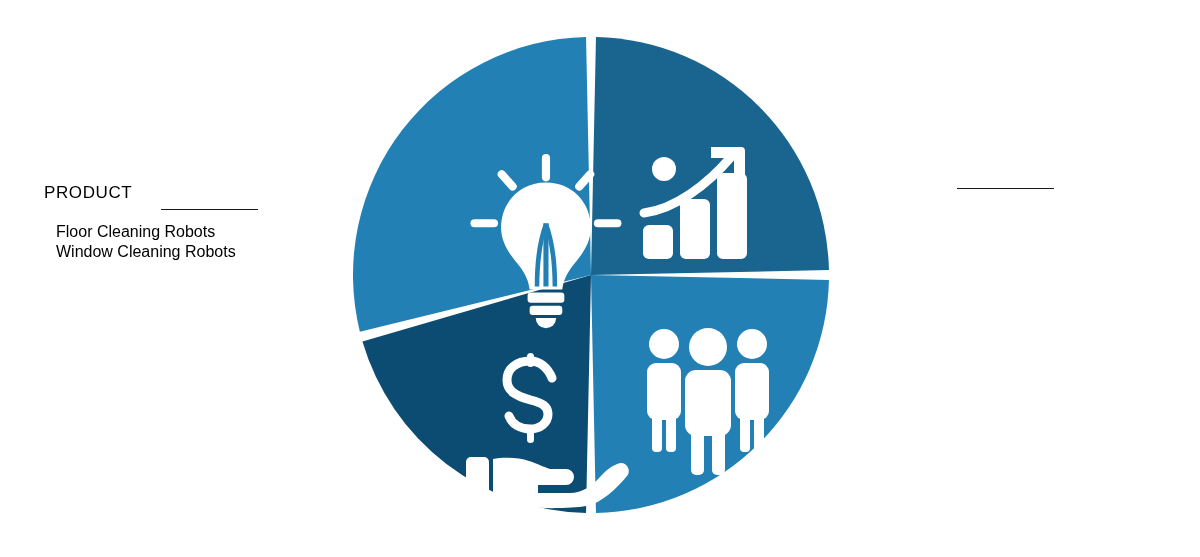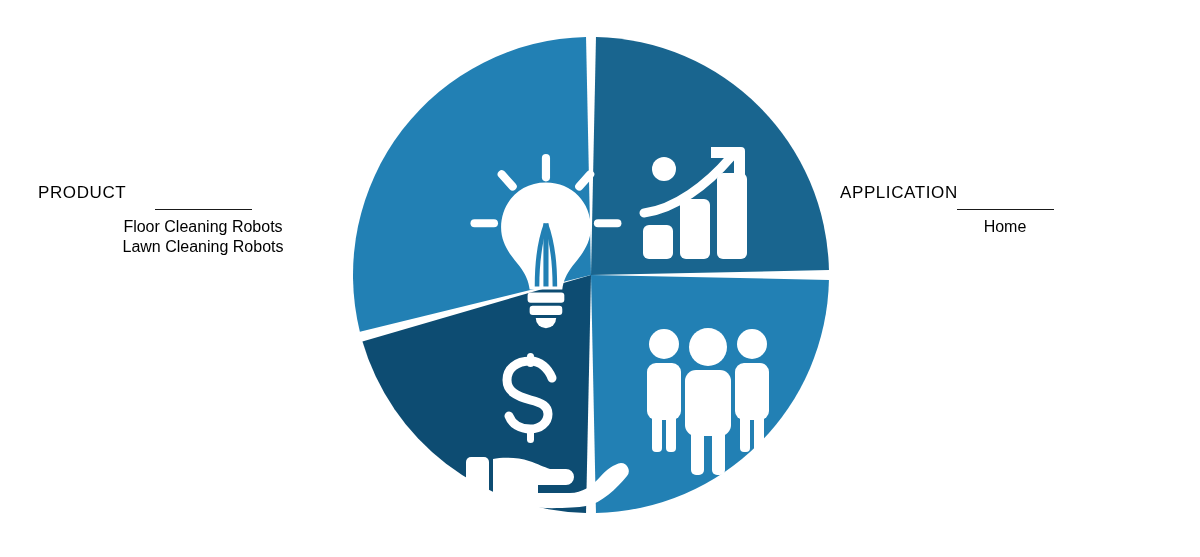--- a/index.html
+++ b/index.html
@@ -22,21 +22,21 @@
     top: 0;
     width: 1200px;
     height: 557px;
   }
 
   
   .label-block {
     position: absolute;
     width: 330px;
   }
-  #label-product  { left: 38px;  top: 182px; }
+  #label-product  { left: 44px;  top: 182px; }
   #label-application { left: 840px; top: 182px; }
 
   .label-title {
     font-family: "Liberation Sans", sans-serif;
     font-size: 17px;
     font-weight: 400;
     letter-spacing: 0.6px;
     color: #000000;
     line-height: 21px;
     white-space: nowrap;
@@ -47,23 +47,22 @@
     margin-bottom: 7px;
     width: 97px;
     height: 0;
     border: 0;
     border-top: 1.6px solid #1a1a1a;
   }
   #label-application .label-rule { width: 97px; }
 
   .label-list {
     list-style: none;
-    margin: 5px;
+    margin: 12px;
     padding: 0;
-    text-align: center;
   }
   .label-list li {
     font-family: "Liberation Sans", sans-serif;
     font-size: 16px;
     line-height: 20px;
     color: #000000;
     white-space: nowrap;
   }
 
   
@@ -79,29 +78,27 @@
 </head>
 <body>
 
 <div id="infographic">
 
   <div class="label-block" id="label-product">
     <div class="label-title">PRODUCT</div>
     <hr class="label-rule">
     <ul class="label-list">
       <li>Floor Cleaning Robots</li>
-      <li>Lawn Cleaning Robots</li>
+      <li>Window Cleaning Robots</li>
     </ul>
   </div>
 
   <div class="label-block" id="label-application">
-    <div class="label-title">APPLICATION</div>
     <hr class="label-rule">
     <ul class="label-list">
-      <li>Home</li>
     </ul>
   </div>
 
   <div id="pie-wrap">
     <svg id="pie-svg" viewBox="0 0 480 480" xmlns="http://www.w3.org/2000/svg">
 
       <g id="wedges">
           <path d="M 240 240 L 244.98 2.05 A 238 238 0 0 1 477.95 235.02 Z" fill="#19658f"></path>
           <path d="M 240 240 L 477.95 244.98 A 238 238 0 0 1 244.98 477.95 Z" fill="#2280b4"></path>
           <path d="M 240 240 L 235.02 477.95 A 238 238 0 0 1 11.45 306.40 Z" fill="#0d4c72"></path>

